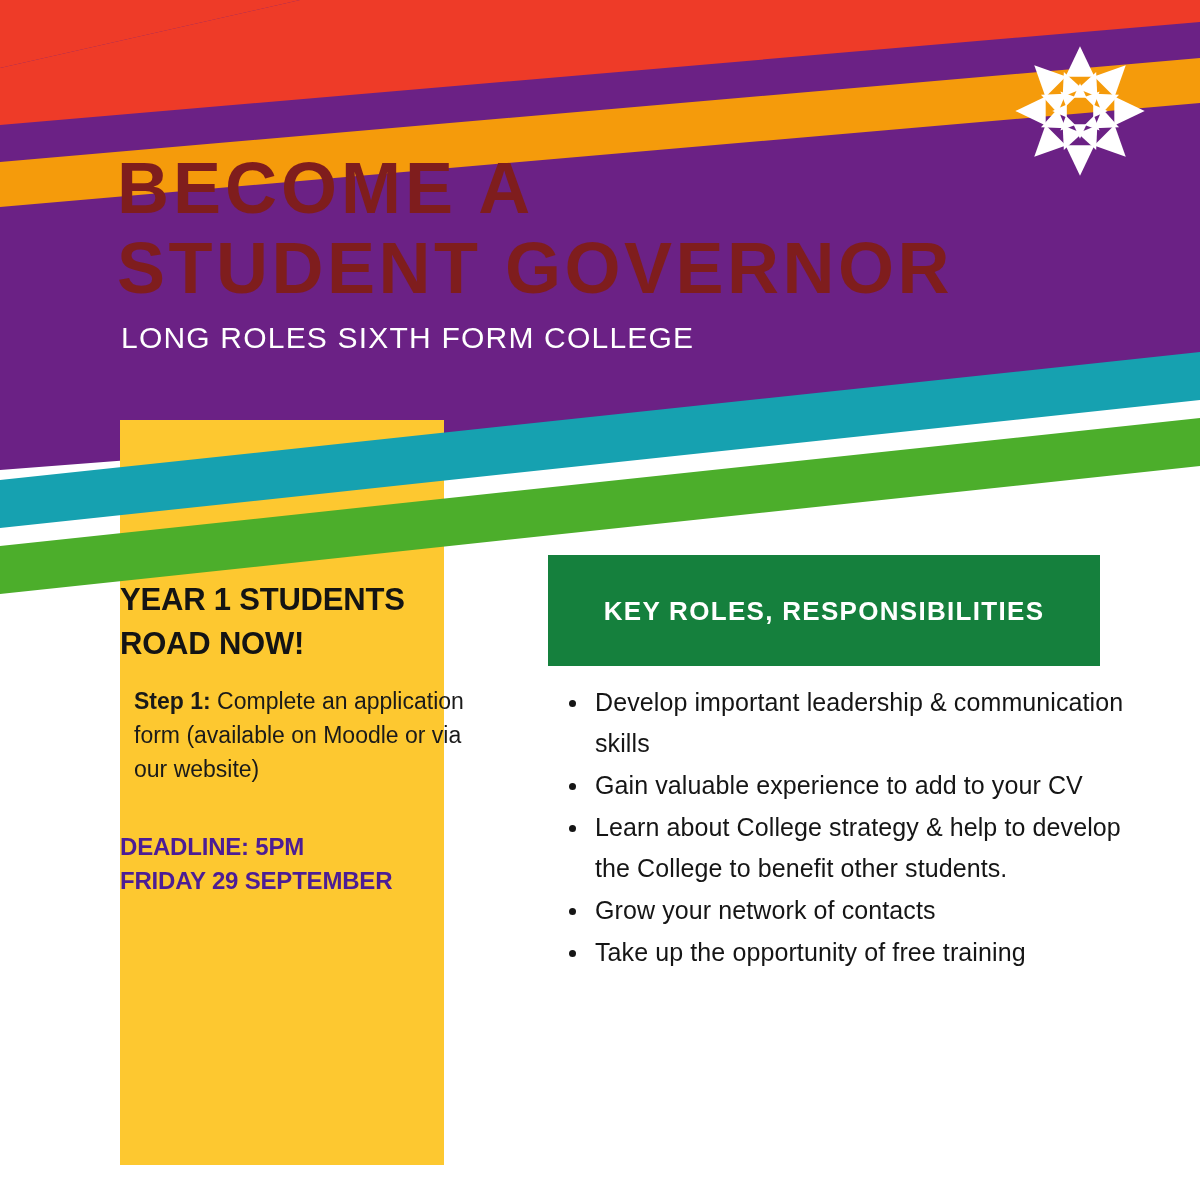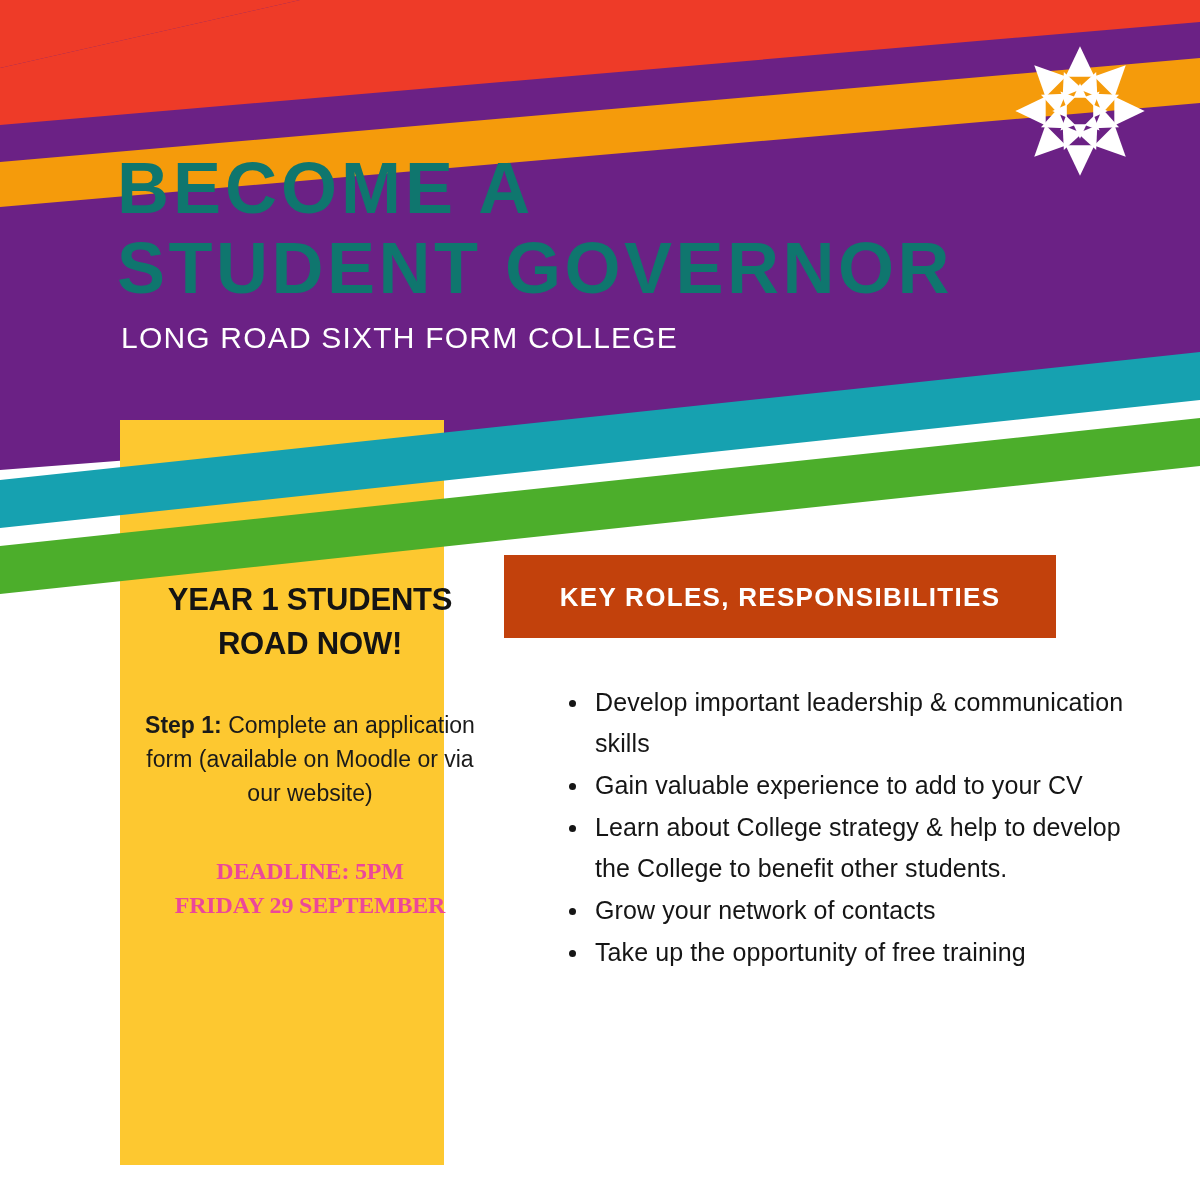--- a/index.html
+++ b/index.html
@@ -40,21 +40,21 @@
   }
 
   
   .header-text {
     position: absolute;
     left: 117px;
     top: 148px;
     width: 1000px;
   }
   .title-line {
-    color: #0f766e;
+    color: #7f1d1d;
     font-family: "Liberation Sans", sans-serif;
     font-weight: 700;
     font-size: 72px;
     line-height: 80px;
     letter-spacing: 4px;
     margin: 0;
     white-space: nowrap;
   }
   .title-line.line2 {
     letter-spacing: 3.5px;
@@ -78,64 +78,64 @@
     width: 132px;
     height: 132px;
   }
 
   
   .apply-block {
     position: absolute;
     left: 120px;
     top: 578px;
     width: 380px;
-    text-align: center;
+    text-align: left;
     color: #111111;
   }
   .apply-heading {
     font-family: "Liberation Sans", sans-serif;
     font-weight: 700;
     font-size: 31px;
     line-height: 44px;
     letter-spacing: -0.2px;
     margin: 0;
     color: #141414;
   }
   .step {
     font-family: "Liberation Sans", sans-serif;
     font-size: 23px;
     line-height: 34px;
     color: #1a1a1a;
     margin: 0;
     padding: 0 14px;
   }
-  .step-1 { margin-top: 42px; }
+  .step-1 { margin-top: 18px; }
   .step-2 { margin-top: 40px; }
   .step b {
     font-weight: 700;
   }
   .deadline {
-    font-family: Liberation Serif, serif;
+    font-family: Liberation Sans, sans-serif;
     font-weight: 700;
     font-size: 24px;
     line-height: 34px;
     letter-spacing: -0.2px;
     margin: 0;
     margin-top: 44px;
-    color: #ec4899;
+    color: #4c1d95;
   }
 
   
   .roles-banner {
     position: absolute;
-    left: 504px;
+    left: 548px;
     top: 555px;
     width: 552px;
-    height: 83px;
-    background: #c2410c;
+    height: 111px;
+    background: #15803d;
     display: flex;
     align-items: center;
     justify-content: center;
   }
   .roles-banner-text {
     color: #ffffff;
     font-family: "Liberation Sans", sans-serif;
     font-weight: 700;
     font-size: 26px;
     line-height: 34px;
@@ -274,21 +274,21 @@
         <g transform="rotate(315 100 100)">
             <polygon points="100,58 110,80 90,80"></polygon>
           </g>
       </g>
     </g>
   </svg>
 
   <div class="header-text">
     <h1 class="title-line line1">BECOME A</h1>
     <h1 class="title-line line2">STUDENT GOVERNOR</h1>
-    <div class="subtitle">LONG ROAD SIXTH FORM COLLEGE</div>
+    <div class="subtitle">LONG ROLES SIXTH FORM COLLEGE</div>
   </div>
 
   <div class="apply-block">
     <div class="apply-heading">YEAR 1 STUDENTS</div>
     <div class="apply-heading">ROAD NOW!</div>
 
     <p class="step step-1"><b>Step 1:</b><span> Complete an application form (available on Moodle or via our website)</span></p>
 
 
     <div class="deadline">DEADLINE: 5PM</div>

